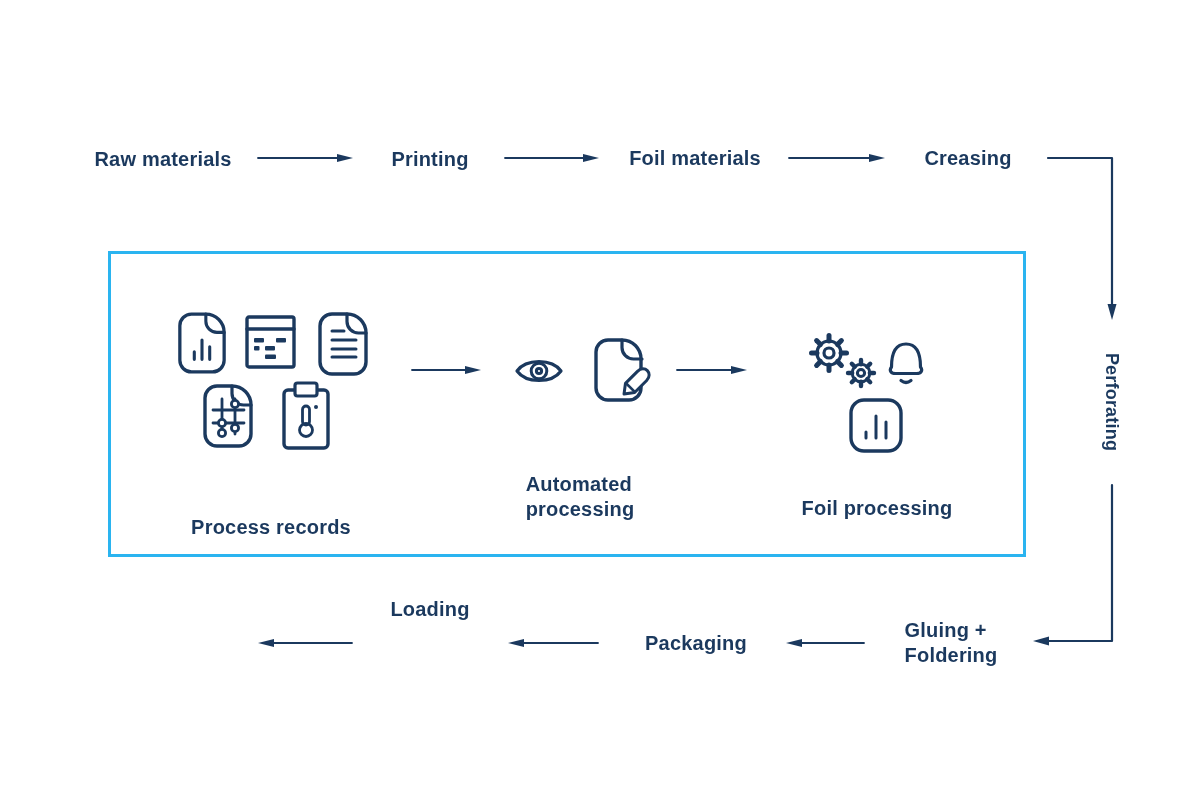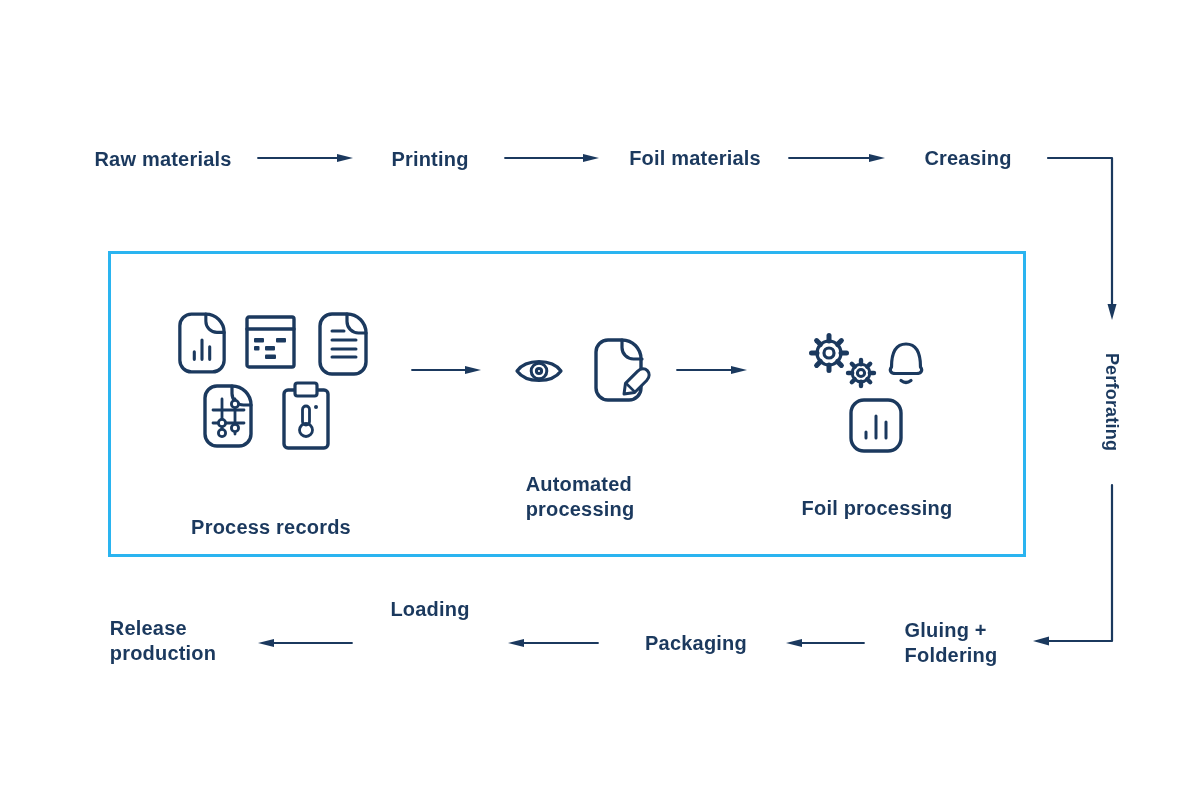--- a/index.html
+++ b/index.html
@@ -84,24 +84,20 @@
     <polygon class="fillink" points="16,2 0,6 16,10"></polygon>
   </svg>
 
   <div class="label" style="left:430px;top:609px">Loading</div>
 
   <svg class="abs" style="left:258px;top:637px" width="94" height="12">
     <line class="stroke" x1="94" y1="6" x2="15" y2="6" stroke-width="1.8"></line>
     <polygon class="fillink" points="16,2 0,6 16,10"></polygon>
   </svg>
 
-  <div class="label two" style="left:163px;top:641px">
-    <span>Release</span><br>
-    <span>production</span>
-  </div>
 
   <div class="box"></div>
 
   <svg class="abs" style="left:176px;top:310px" width="52" height="66" viewBox="0 0 54 66">
     <path class="stroke" stroke-width="3.4" d="M16 3 h15 c10.5 0 19 8.5 19 19 v29 c0 6.6 -5.4 12 -12 12 H16 C9.4 63 4 57.6 4 51 V15 C4 8.4 9.4 3 16 3 Z"></path>
     <path class="stroke" stroke-width="3.2" d="M31 3 v7.5 c0 6.4 5.2 11.5 11.5 11.5 H50"></path>
     <path class="stroke" stroke-width="3.2" d="M19 50 V42 M27 50 V30 M35 50 V37"></path>
   </svg>
 
   <svg class="abs" style="left:243px;top:312px" width="55" height="60" viewBox="0 0 55 60">

